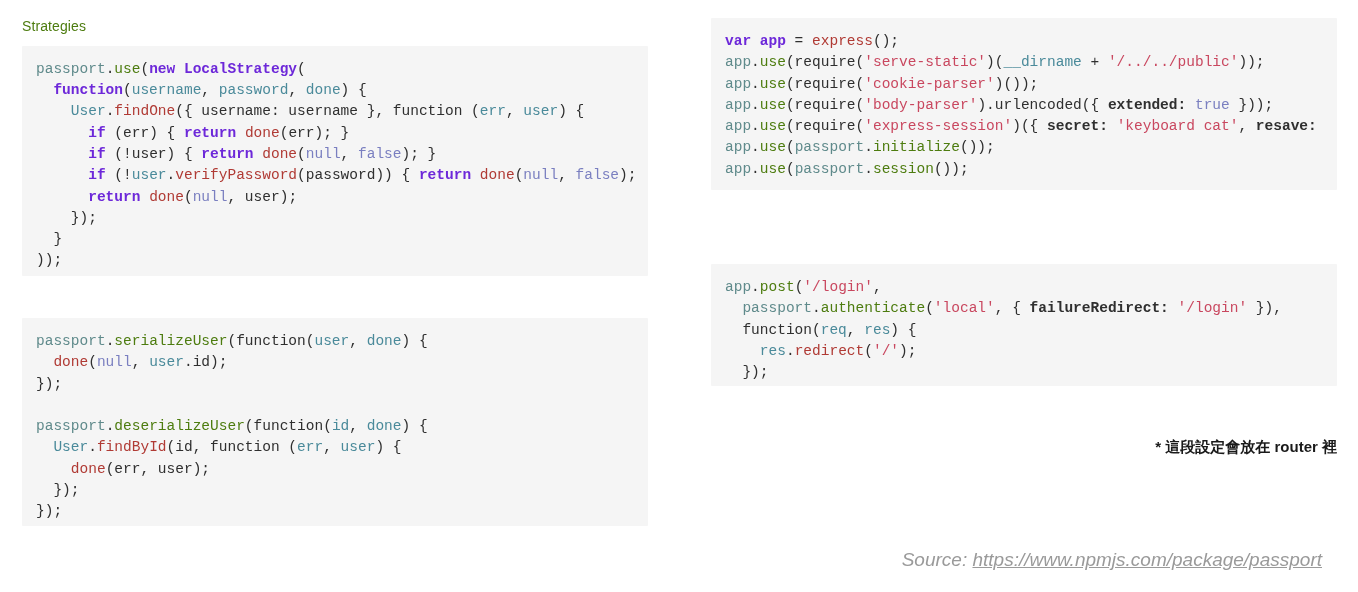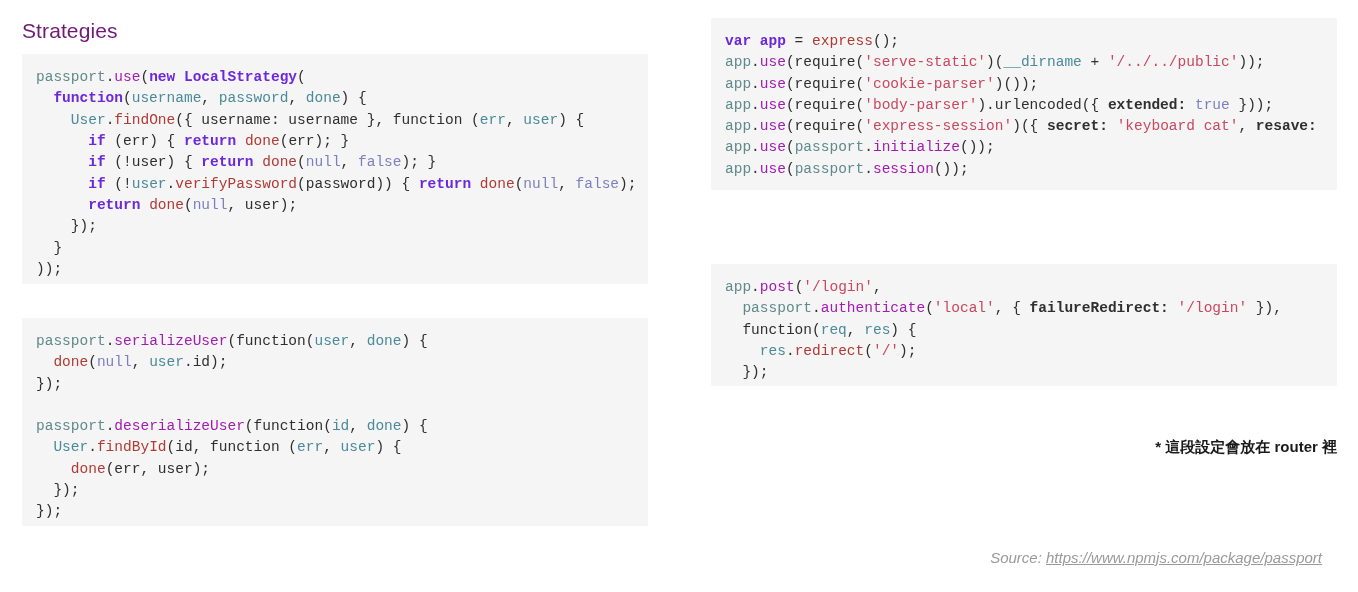--- a/index.html
+++ b/index.html
@@ -24,23 +24,23 @@
     position: absolute;
     top: 0;
   }
   .col-left  { left: 22px;  width: 626px; }
   .col-right { left: 711px; width: 626px; }
 
   .section { position: absolute; left: 0; width: 100%; }
 
   .section-title {
     font-family: "Liberation Sans", sans-serif;
-    font-size: 21px;
+    font-size: 14px;
     font-weight: 400;
-    color: #701a75;
+    color: #4d7c0f;
     line-height: 1.2;
     letter-spacing: 0.1px;
     margin: 0 0 11px 0;
     white-space: nowrap;
   }
 
   .code-block {
     background: #f5f5f5;
     border-radius: 1px;
     padding: 13px 14px 14px 14px;
@@ -53,21 +53,21 @@
     font-family: "Liberation Mono", "DejaVu Sans Mono", monospace;
     font-size: 14.5px;
     line-height: 21.3px;
     color: #2f2f2f;
     white-space: pre;
     overflow: hidden;
   }
 
   
   .t-obj  { color: #5f8a8b; margin-top: 24px; }              
-  .t-mem  { color: #a21caf; }              
+  .t-mem  { color: #4d7c0f; }              
   .t-fn   { color: #b03a34; }              
   .t-id   { color: #4a8a9a; }              
   .t-kw   { color: #6d28d9; font-weight: bold; }  
   .t-lit  { color: #7a7fc0; }              
   .t-str  { color: #c9475f; }              
   .t-pl   { color: #2f2f2f; }              
   .t-b    { font-weight: bold; }
 
   .note {
     position: absolute;
@@ -77,21 +77,21 @@
     font-weight: bold;
     color: #1a1a1a;
     white-space: nowrap;
   }
 
   .source {
     position: absolute;
     right: 36px;
     font-family: "Liberation Sans", sans-serif;
     font-style: italic;
-    font-size: 15px;
+    font-size: 19px;
     color: #9a9a9a;
     white-space: nowrap;
   }
   .source .url {
     text-decoration: underline;
     color: #9a9a9a;
   }
 </style>
 </head>
 <body>

